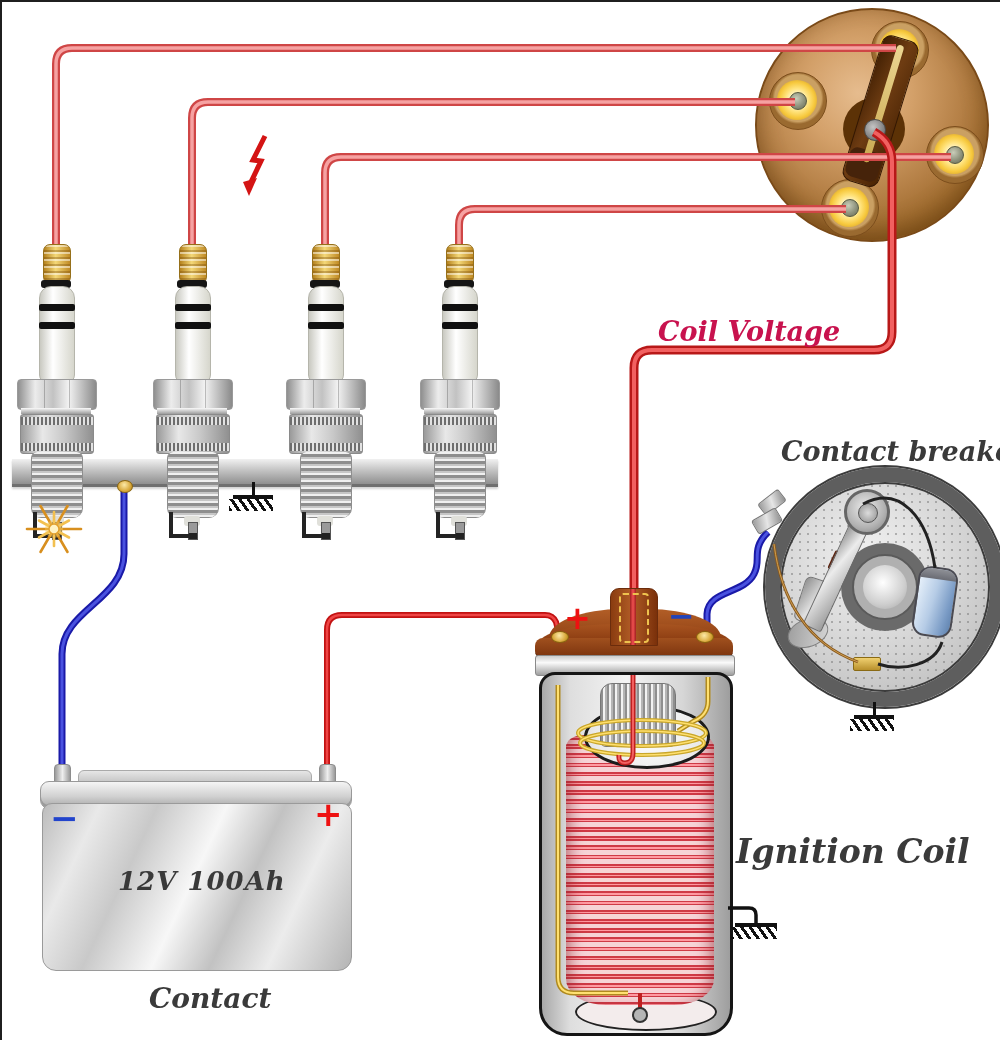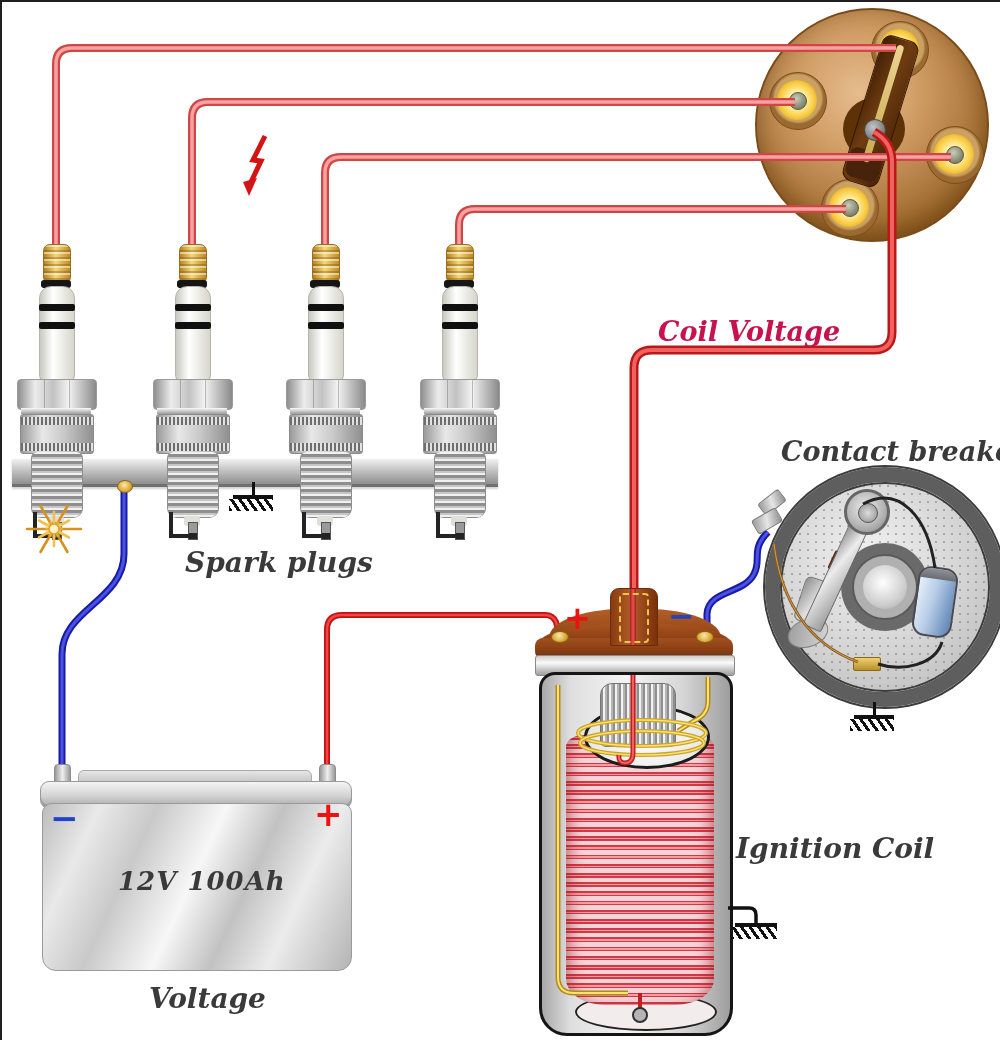--- a/index.html
+++ b/index.html
@@ -297,21 +297,21 @@
   <div id="battery" class="abs">
     <div class="bat-post" style="left:52px;top:762px;"></div>
     <div class="bat-post" style="left:317px;top:762px;"></div>
     <div class="bat-lid"></div>
     <div class="bat-cap"></div>
     <div class="bat-body"></div>
   </div>
   <div class="sign" style="left:48px;top:799px;font-size:34px;color:#2244cc;">−</div>
   <div class="sign" style="left:312px;top:795px;font-size:34px;color:#ee1111;">+</div>
   <div class="lbl" style="left:116px;top:864px;font-size:26px;letter-spacing:1px;">12V  100Ah</div>
-  <div class="lbl" style="left:147px;top:980px;font-size:28px;">Voltage</div>
+  <div class="lbl" style="left:147px;top:980px;font-size:28px;">Contact</div>
 
   <div id="coil" class="abs">
     <div class="coil-dome-top"></div>
     <div class="coil-dome-low"></div>
     <div class="coil-brim"></div>
     <div class="coil-tower">
       <div class="coil-tower-wire"></div>
       <div class="coil-tower-dash"></div>
     </div>
     <div class="coil-nub" style="left:549px;top:629px;"></div>
@@ -390,16 +390,15 @@
       <path d="M772,542 C779,598 806,642 856,660" stroke="#d0a050" stroke-width="1"></path>
       <path d="M861,502 C898,482 926,516 933,566" stroke="#222" stroke-width="3"></path>
       <path d="M940,640 C933,663 900,670 876,662" stroke="#222" stroke-width="3"></path>
     </g>
 
     <path d="M726,906 H747 Q754,906 754,913 V921" fill="none" stroke="#111" stroke-width="3.5"></path>
   </svg>
 
   <div class="lbl" style="left:656px;top:314px;font-size:27px;color:#c8124e;">Coil Voltage</div>
   <div class="lbl" style="left:779px;top:434px;font-size:27px;">Contact breaker</div>
-  <div class="lbl" style="left:183px;top:544px;font-size:28px;">Spark plugs</div>
-  <div class="lbl" style="left:734px;top:830px;font-size:28px;">Ignition Coil</div>
+  <div class="lbl" style="left:734px;top:830px;font-size:33px;">Ignition Coil</div>
 
 </div>
 
 </body></html>

